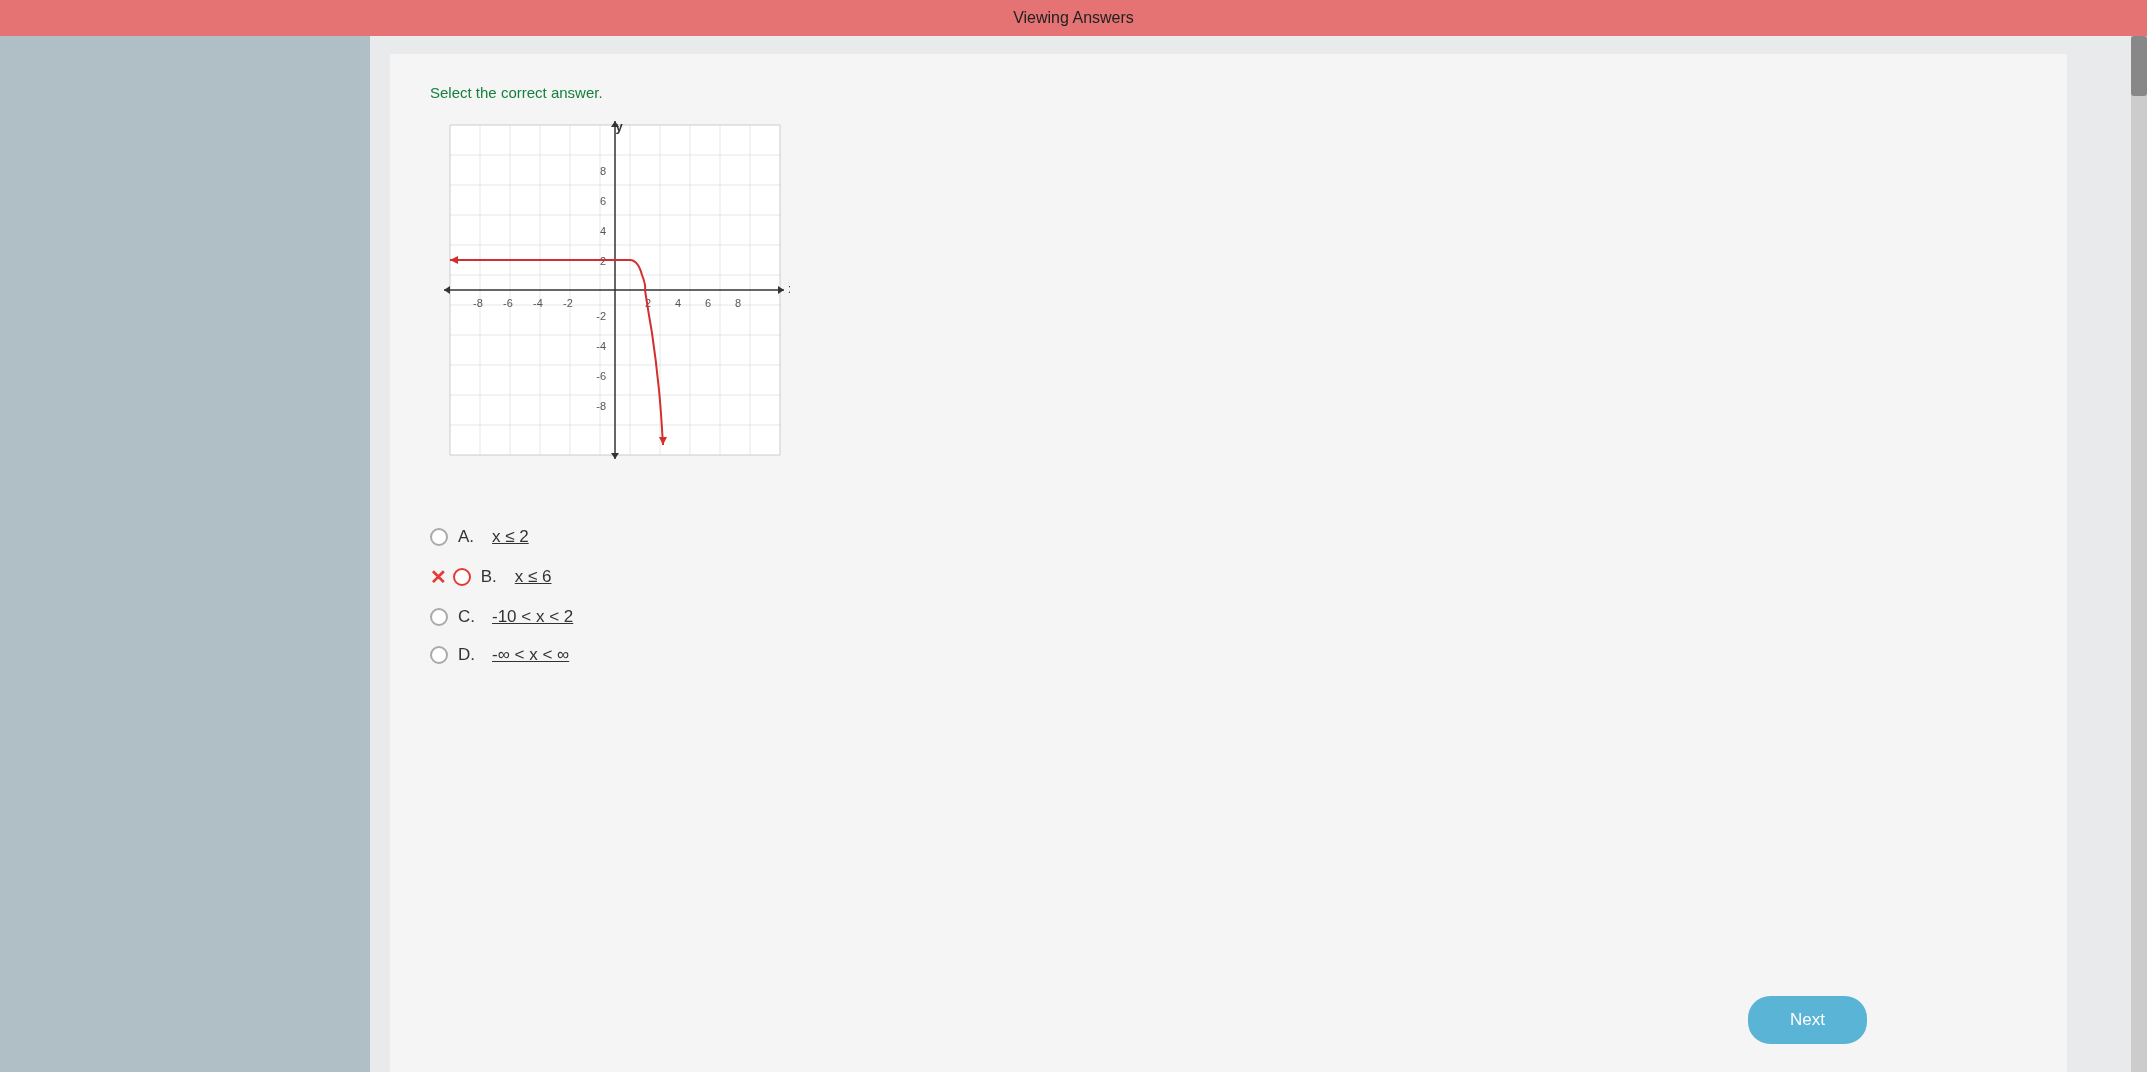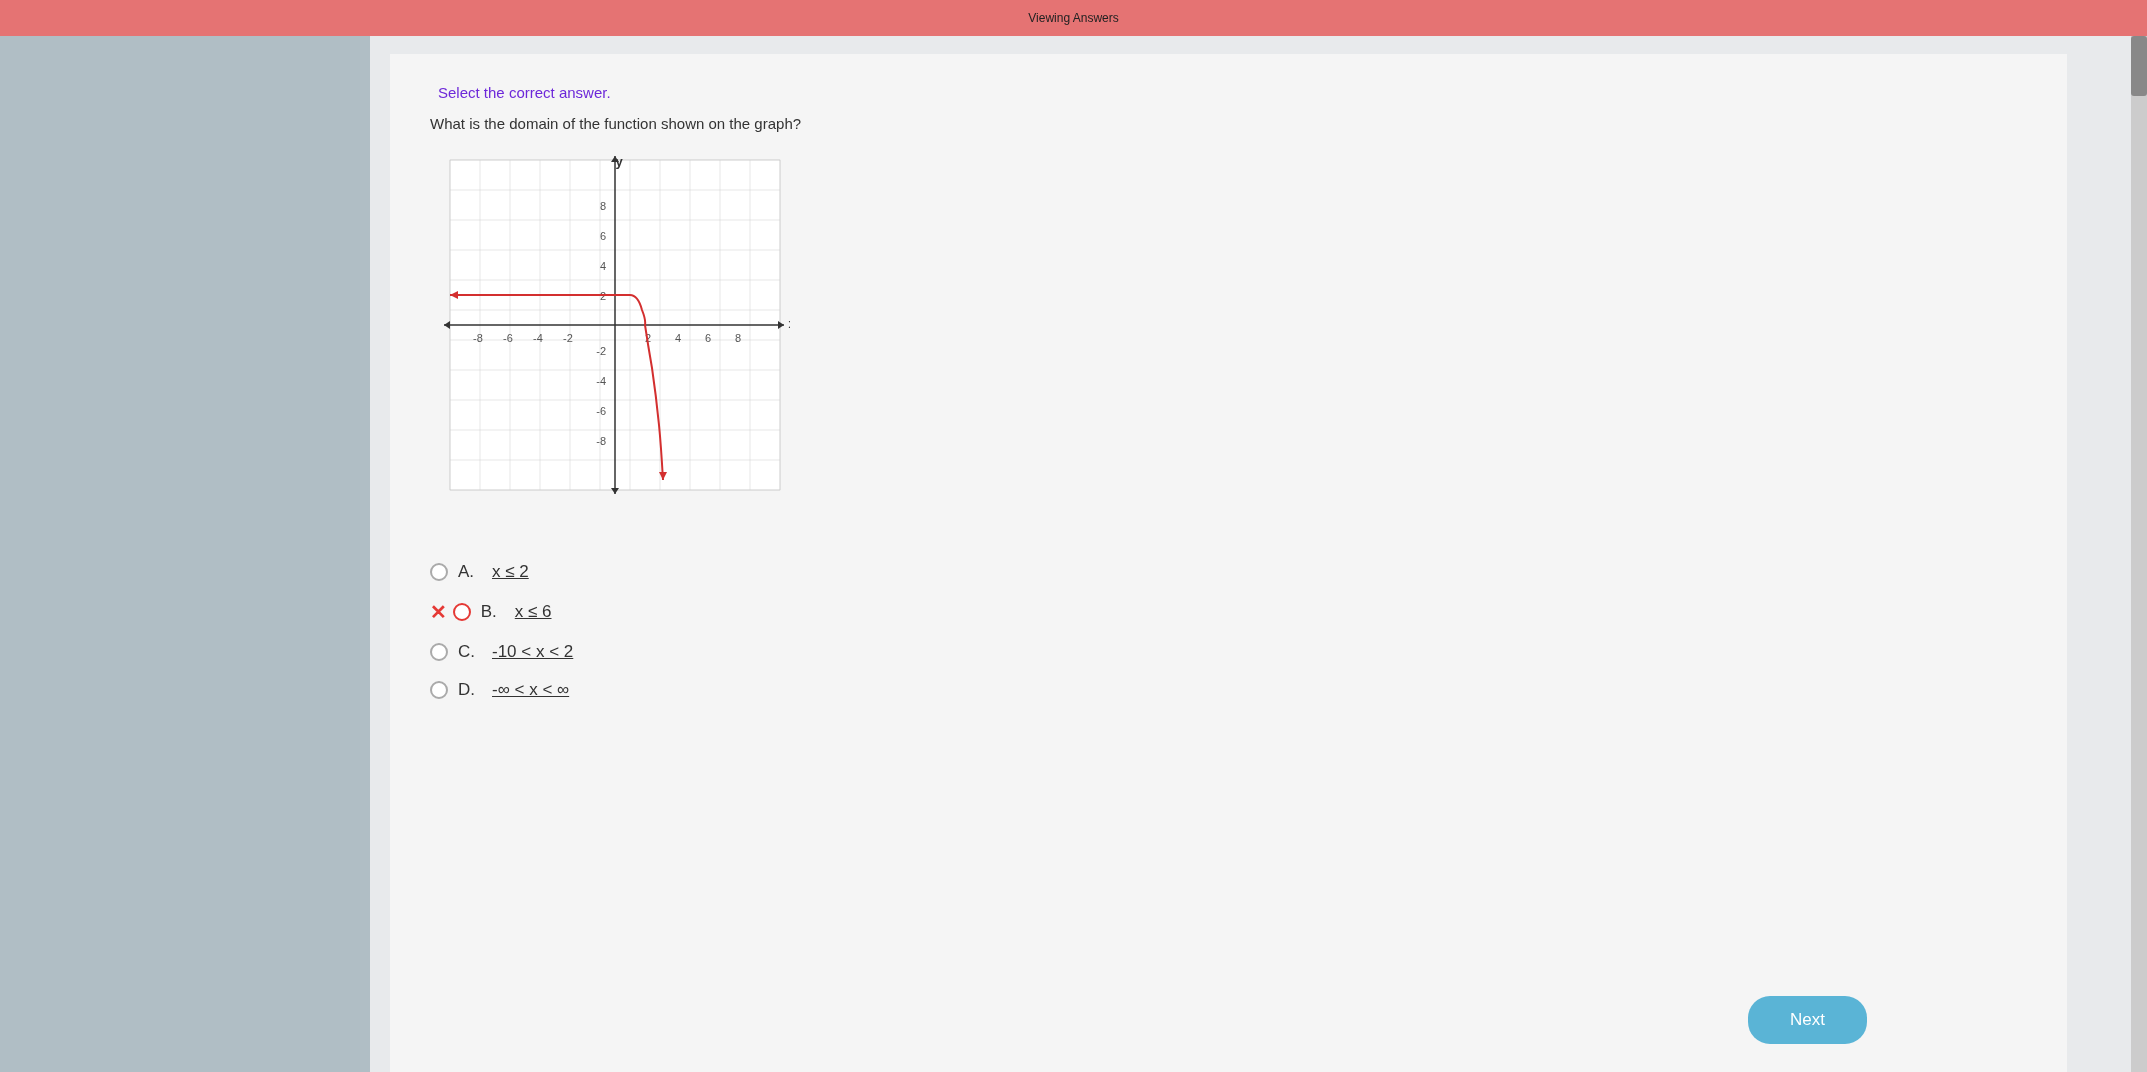--- a/index.html
+++ b/index.html
@@ -15,21 +15,21 @@
       position: absolute;
       top: 0; left: 0; right: 0;
       height: 36px;
       background: #e57373;
       display: flex;
       align-items: center;
       justify-content: center;
     }
     .top-bar-title {
       color: #222;
-      font-size: 12px;
+      font-size: 16px;
       font-weight: 500;
     }
     .content-area {
       position: absolute;
       top: 36px;
       left: 370px;
       right: 0;
       bottom: 0;
       background: #e8eaec;
     }
@@ -37,23 +37,22 @@
       position: absolute;
       top: 18px;
       left: 20px;
       right: 80px;
       bottom: 0;
       background: #f5f5f5;
       padding: 30px 40px;
     }
     .instruction {
       font-size: 15px;
-      color: #6d28d9;
+      color: #15803d;
       margin-bottom: 14px;
-      margin-left: 8px;
     }
     .question {
       font-size: 15px;
       color: #333;
       margin-bottom: 18px;
     }
     .graph-container {
       margin-bottom: 28px;
       display: inline-block;
     }
@@ -137,21 +136,20 @@
 </div>
 
 <div class="content-area">
 
   <div class="scrollbar">
     <div class="scrollbar-thumb"></div>
   </div>
 
   <div class="card">
     <p class="instruction">Select the correct answer.</p>
-    <p class="question">What is the domain of the function shown on the graph?</p>
 
     
     <div class="graph-container">
       <svg width="360" height="370">
 
         <rect x="20" y="10" width="330" height="330" fill="#fff" stroke="#bbb" stroke-width="0.5"></rect>
 
         <line x1="20" y1="10" x2="20" y2="340" stroke="#ccc" stroke-width="0.5"></line>
         <line x1="50" y1="10" x2="50" y2="340" stroke="#ccc" stroke-width="0.5"></line>
         <line x1="80" y1="10" x2="80" y2="340" stroke="#ccc" stroke-width="0.5"></line>

